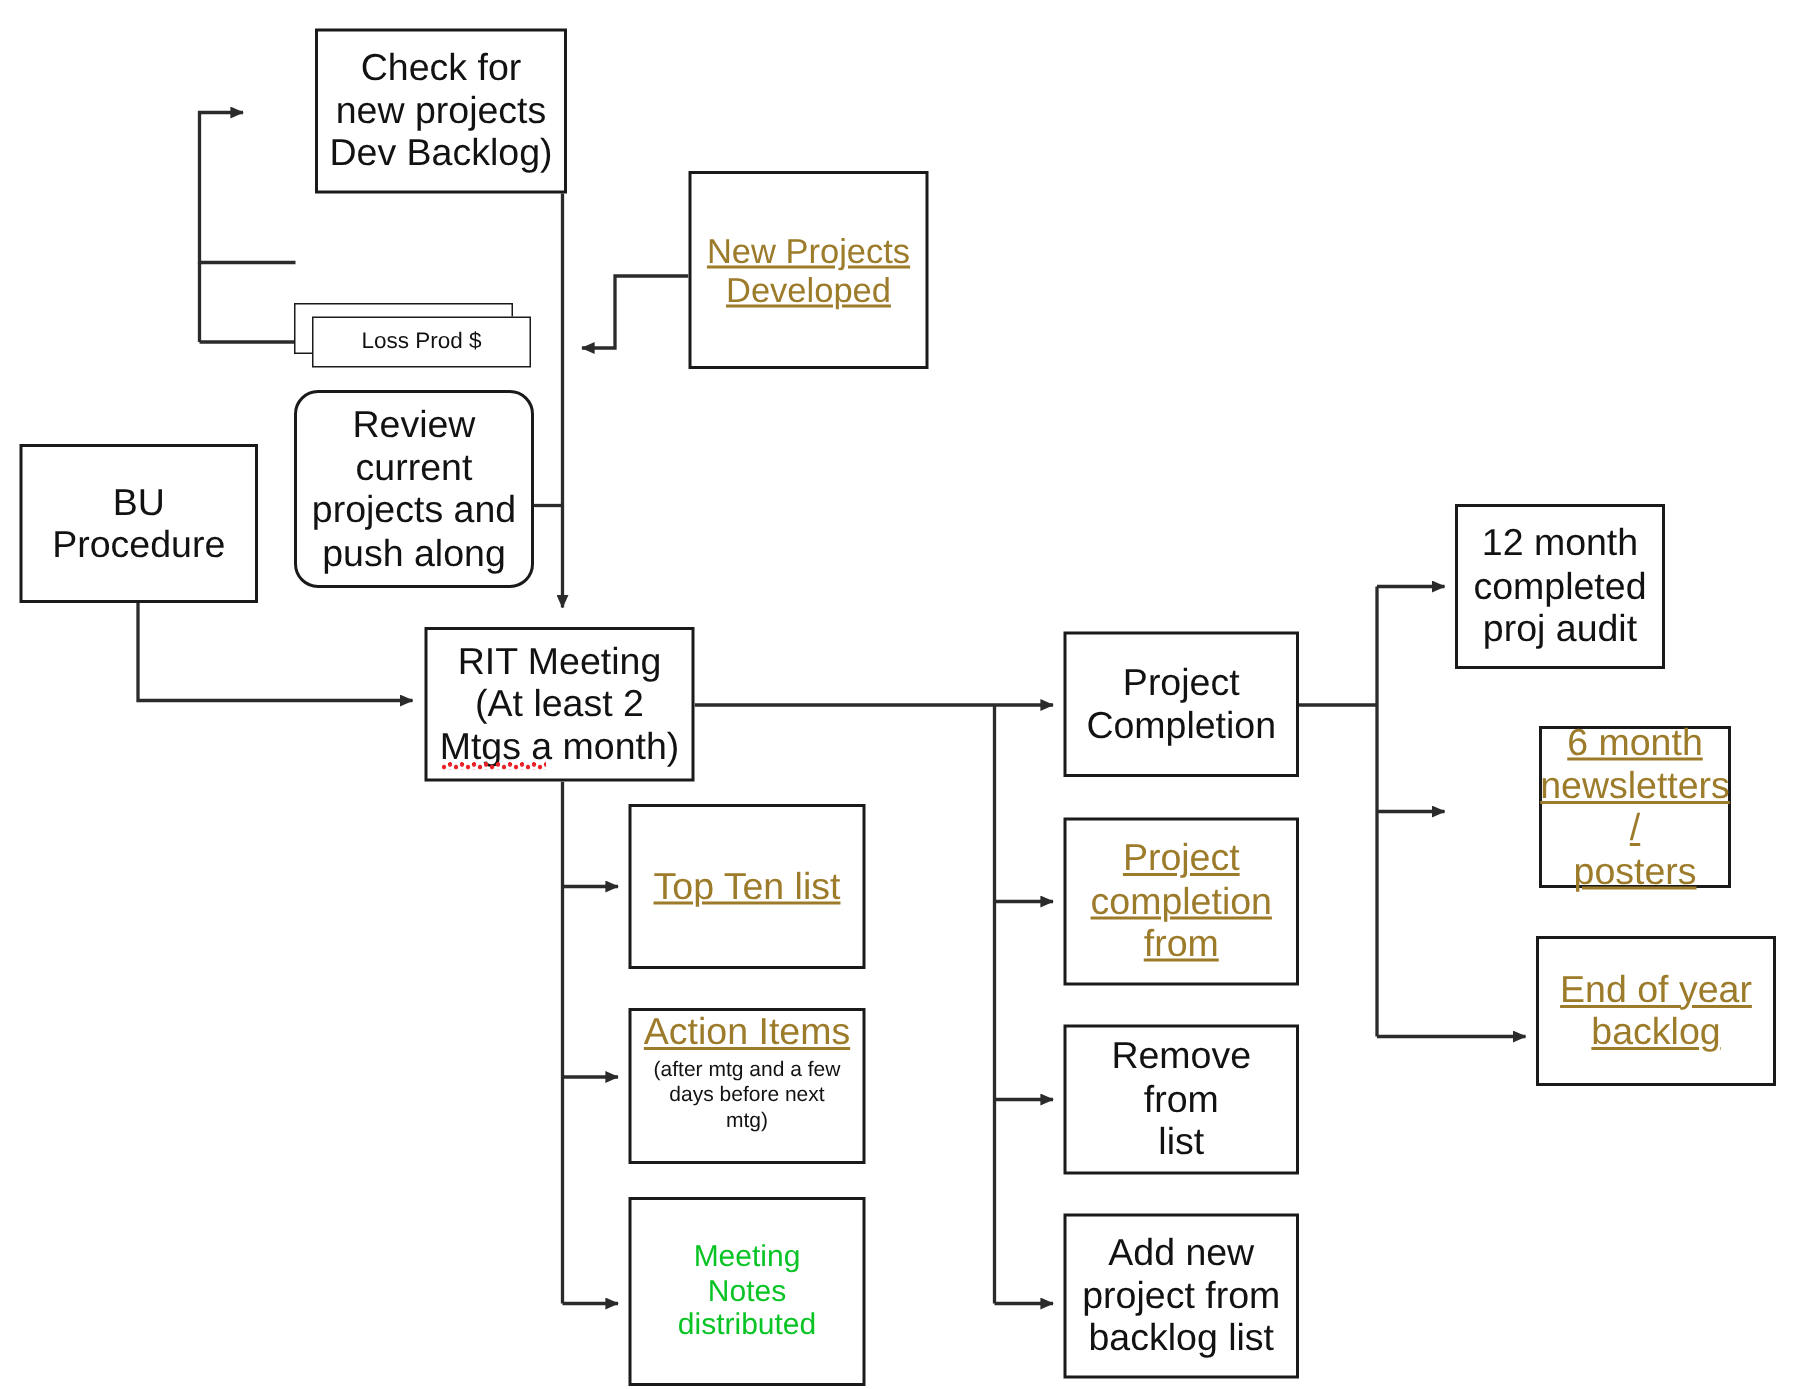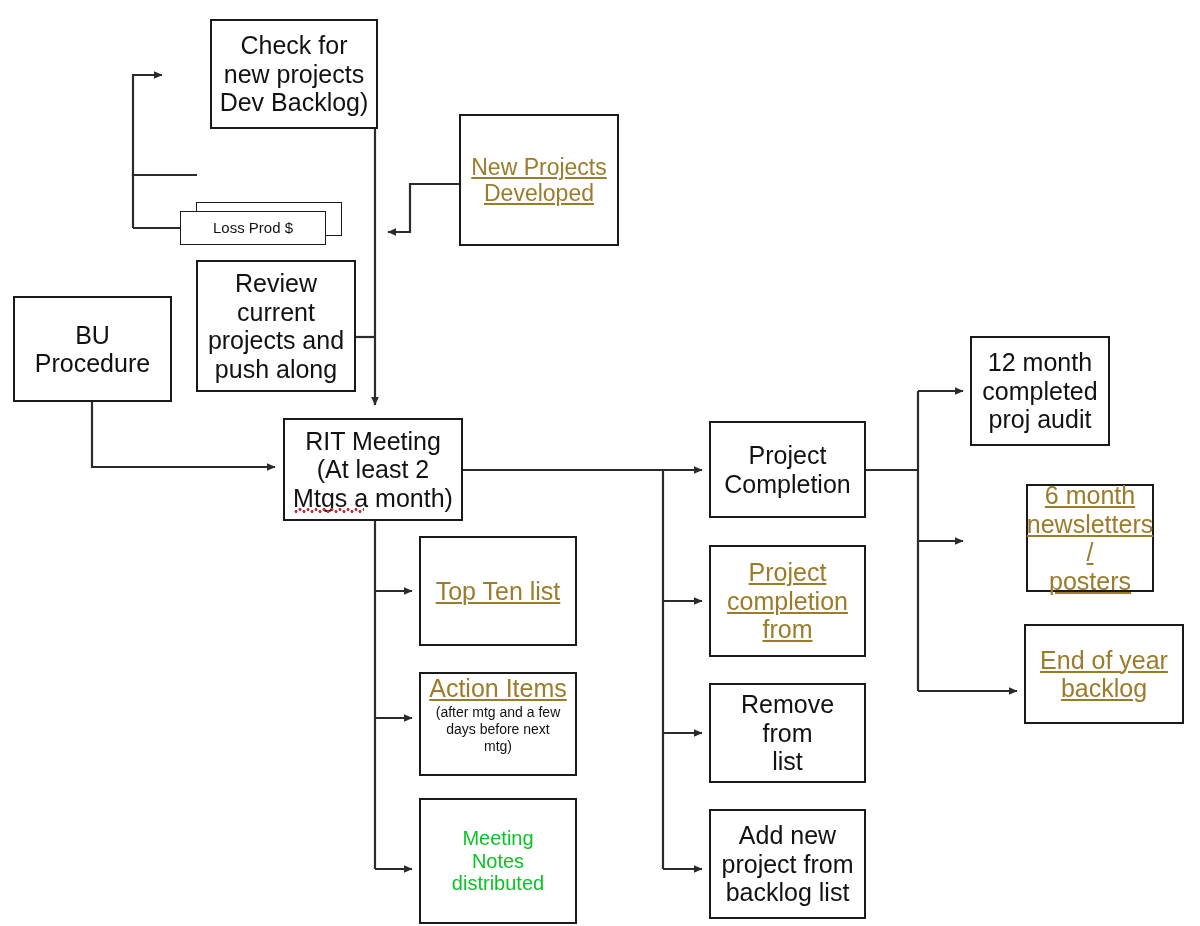--- a/index.html
+++ b/index.html
@@ -119,35 +119,35 @@
   <div class="node" style="left:166px; top:19px; width:168px; height:110px; font-size:25px;margin-left:44px;">
     <span class="ttl t-black">Check for
 new projects
 Dev Backlog)</span>
   </div>
 
   <div class="node fs-thin" style="left:196px; top:158px; width:146px; height:34px; font-size:15px;margin-top:44px;">
     <span class="ttl t-black">CMMS – Maint $</span>
   </div>
 
-  <div class="node fs-thin" style="left:180px; top:211px; width:146px; height:34px; font-size:15px;">
+  <div class="node fs-thin" style="left:208px; top:211px; width:146px; height:34px; font-size:15px;">
     <span class="ttl t-black">Loss Prod $</span>
   </div>
 
   <div class="node" style="left:459px; top:114px; width:160px; height:132px; font-size:23px;">
     <span class="ttl t-gold">New Projects
 Developed</span>
   </div>
 
   <div class="node" style="left:13px; top:296px; width:159px; height:106px; font-size:25px;">
     <span class="ttl t-black">BU
 Procedure</span>
   </div>
 
-  <div class="node" style="left:196px; top:260px; width:160px; height:132px; font-size:25px;">
+  <div class="node" style="left:196px; top:260px; width:160px; height:132px; font-size:25px;border-radius:16px;">
     <span class="ttl t-black">Review
 current
 projects and
 push along</span>
   </div>
 
   <div class="node" style="left:283px; top:418px; width:180px; height:103px; font-size:25px;">
     <span class="ttl t-black">RIT Meeting
 (At least 2
 Mtgs a month)</span>

